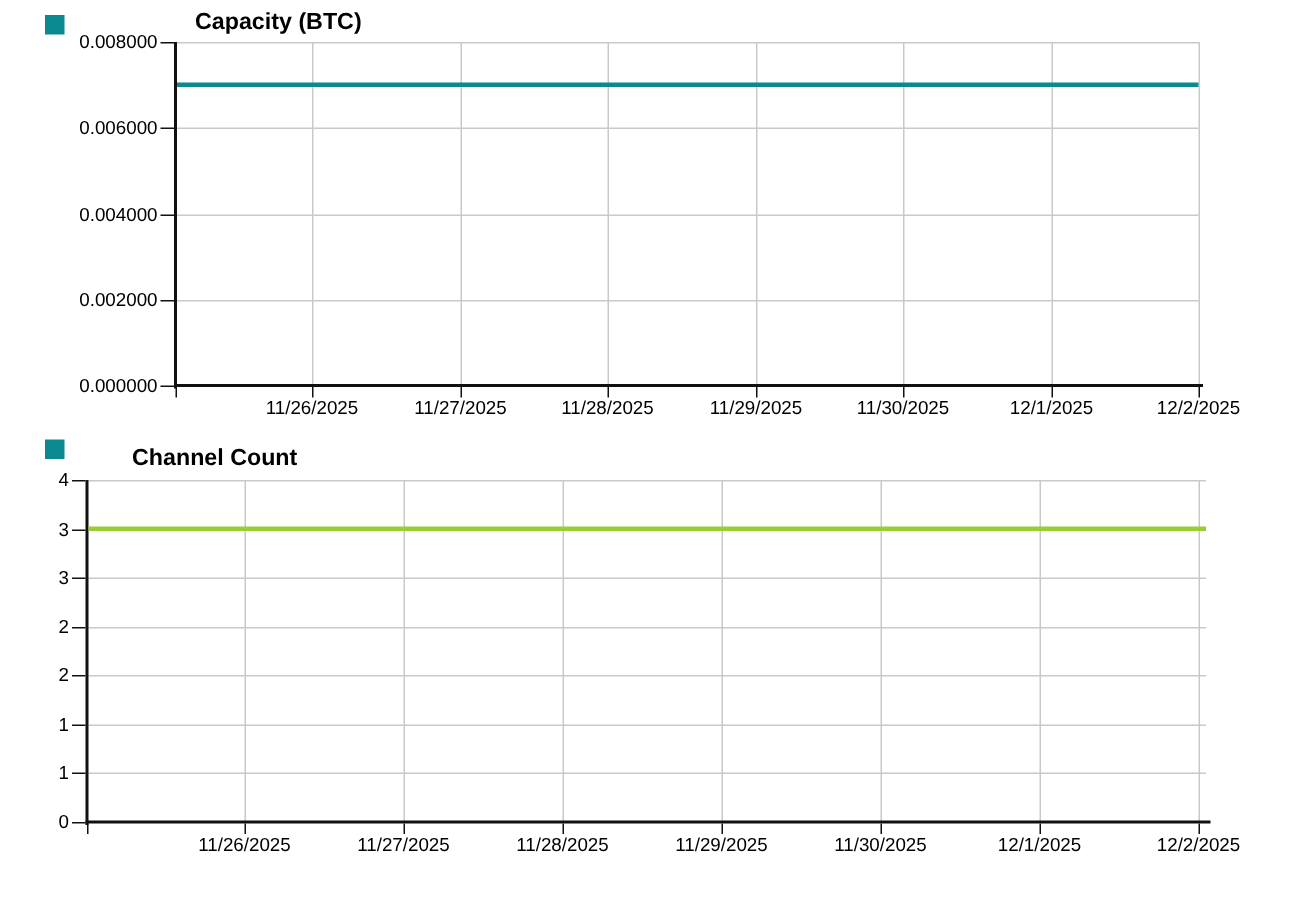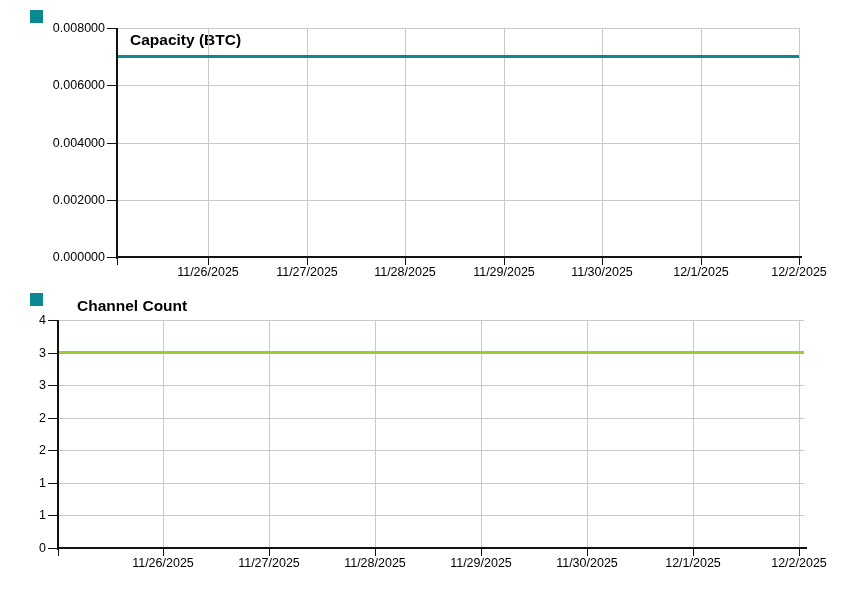--- a/index.html
+++ b/index.html
@@ -27,21 +27,21 @@
   }
   .series-line{position:absolute;height:3px;}
 </style>
 </head>
 <body>
 
 <div id="stage">
 
   <div>
     <span class="swatch" id="swatch-0" style="left: 30px; top: 10px; background: rgb(10, 138, 144);"></span>
-    <span class="chart-title" style="left:130px;top:6px;margin-top:25px;">Capacity (BTC)</span>
+    <span class="chart-title" style="left:130px;top:6px;">Capacity (BTC)</span>
     <div id="plotgen-0">
         <div class="grid-h" style="left: 118px; top: 28px; width: 681px;"></div>
         <div class="tick-y" style="left: 107px; top: 28px;"></div>
         <div class="ylab" style="left: -5px; top: 20px;">0.008000</div>
         <div class="grid-h" style="left: 118px; top: 85px; width: 681px;"></div>
         <div class="tick-y" style="left: 107px; top: 85px;"></div>
         <div class="ylab" style="left: -5px; top: 77px;">0.006000</div>
         <div class="grid-h" style="left: 118px; top: 143px; width: 681px;"></div>
         <div class="tick-y" style="left: 107px; top: 143px;"></div>
         <div class="ylab" style="left: -5px; top: 135px;">0.004000</div>
@@ -73,21 +73,21 @@
         <div class="xlab" style="left: 751px; top: 265px;">12/2/2025</div>
         <div class="tick-x" style="left: 117px; top: 258px;"></div>
         <div class="axis-v" style="left: 116px; top: 28px; height: 231px;"></div>
         <div class="axis-h" style="left: 116px; top: 256px; width: 686px;"></div>
         <div class="series-line" style="left: 118px; top: 55px; width: 681px; background: rgb(10, 138, 144);"></div>
       </div>
   </div>
 
   <div>
     <span class="swatch" id="swatch-1" style="left: 30px; top: 293px; background: rgb(10, 138, 144);"></span>
-    <span class="chart-title" style="left:77px;top:297px;">Channel Count</span>
+    <span class="chart-title" style="left:88px;top:297px;">Channel Count</span>
     <div id="plotgen-1">
         <div class="grid-h" style="left: 59px; top: 320px; width: 745px;"></div>
         <div class="tick-y" style="left: 48px; top: 320px;"></div>
         <div class="ylab" style="left: -64px; top: 312px;">4</div>
         <div class="grid-h" style="left: 59px; top: 353px; width: 745px;"></div>
         <div class="tick-y" style="left: 48px; top: 353px;"></div>
         <div class="ylab" style="left: -64px; top: 345px;">3</div>
         <div class="grid-h" style="left: 59px; top: 385px; width: 745px;"></div>
         <div class="tick-y" style="left: 48px; top: 385px;"></div>
         <div class="ylab" style="left: -64px; top: 377px;">3</div>

